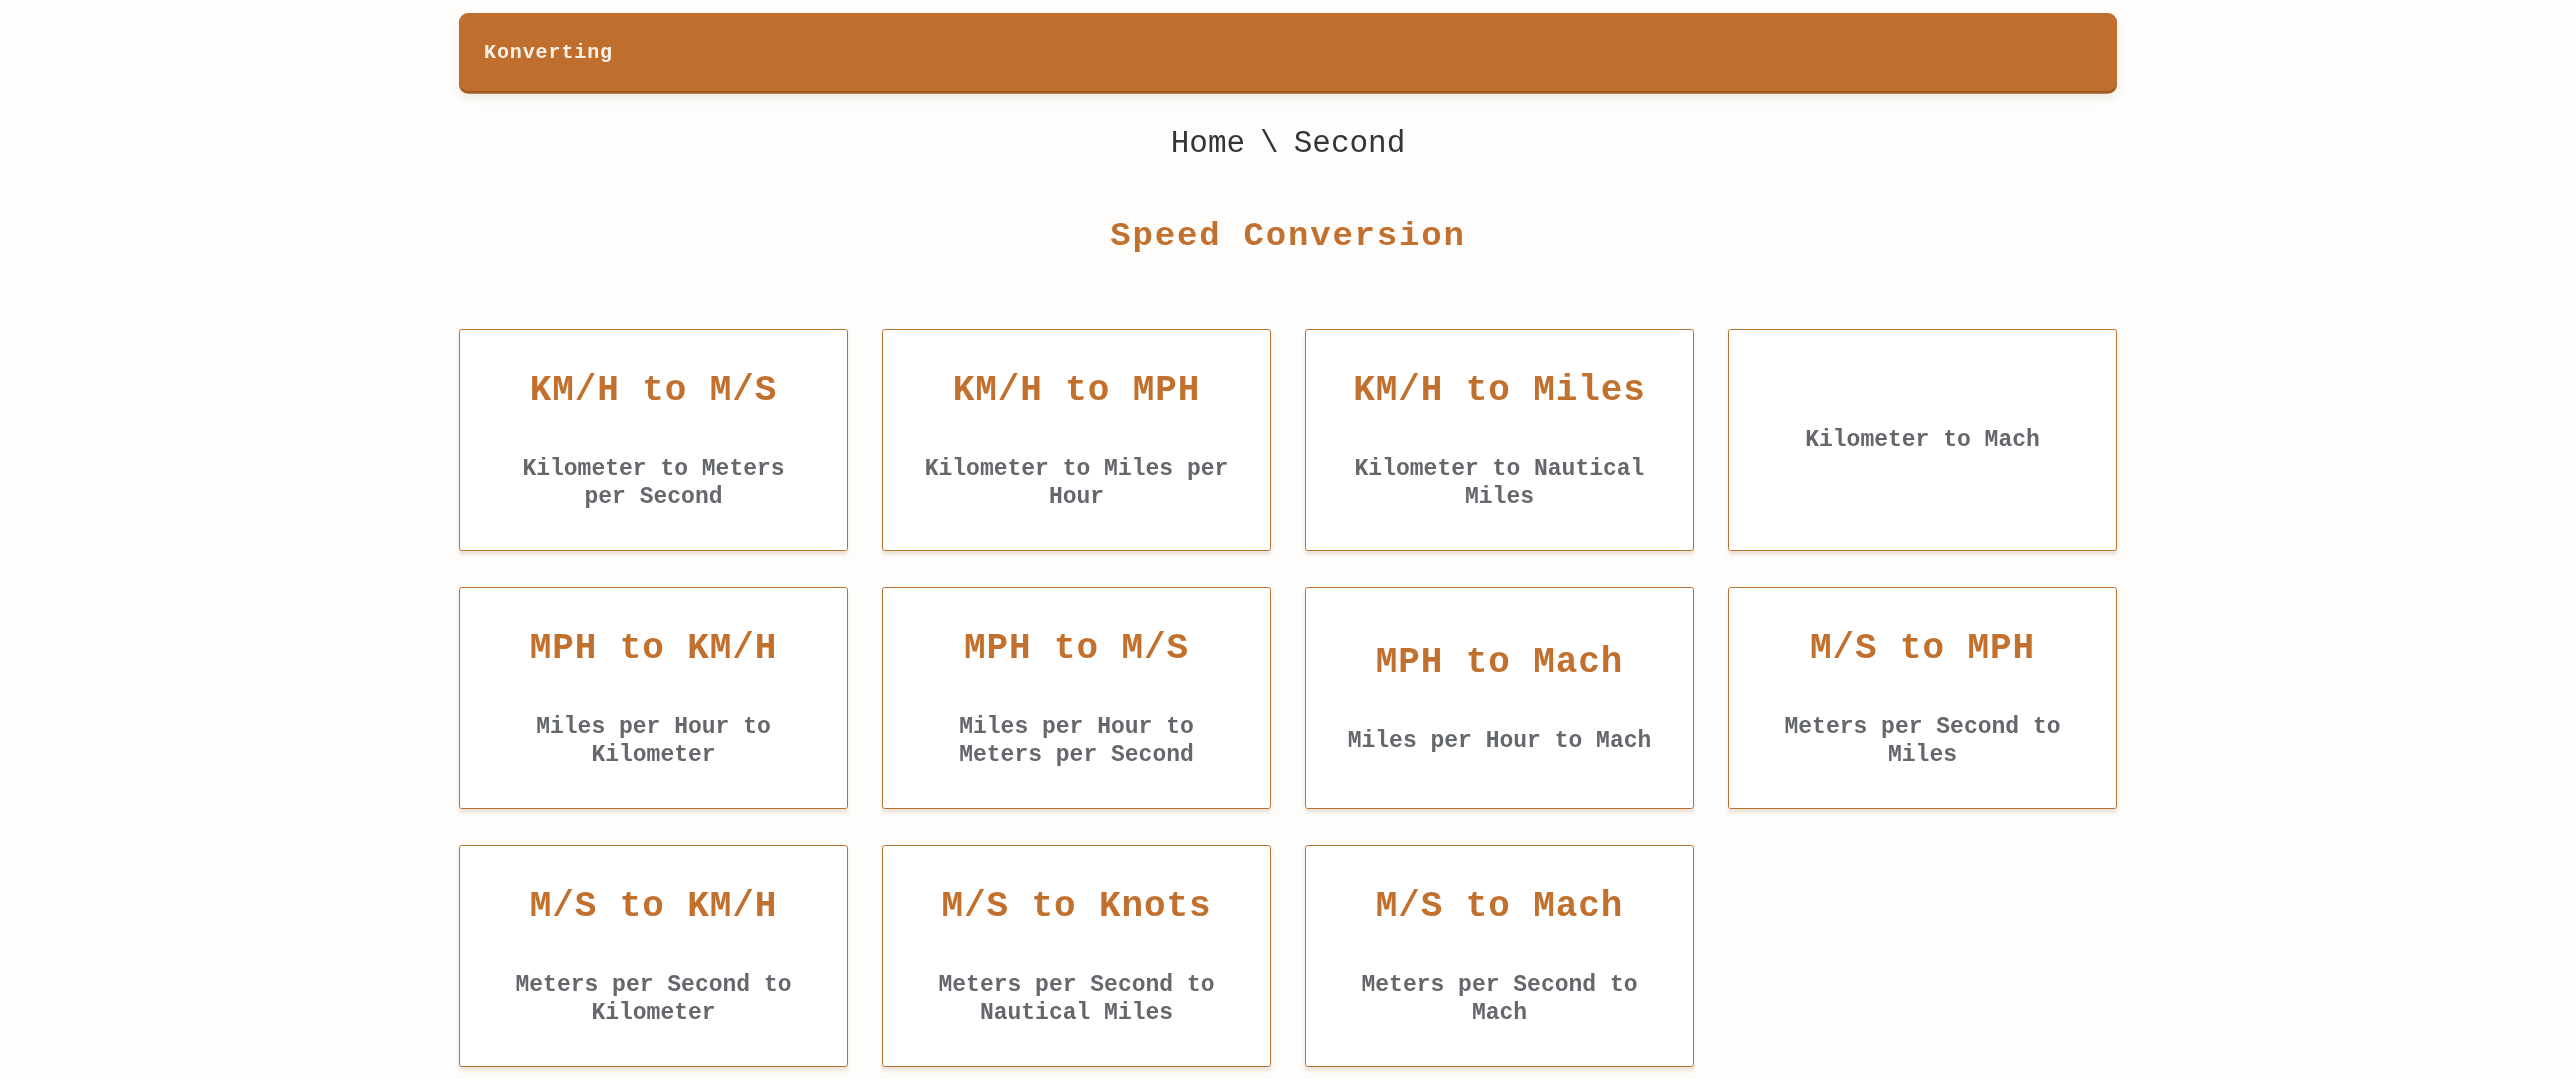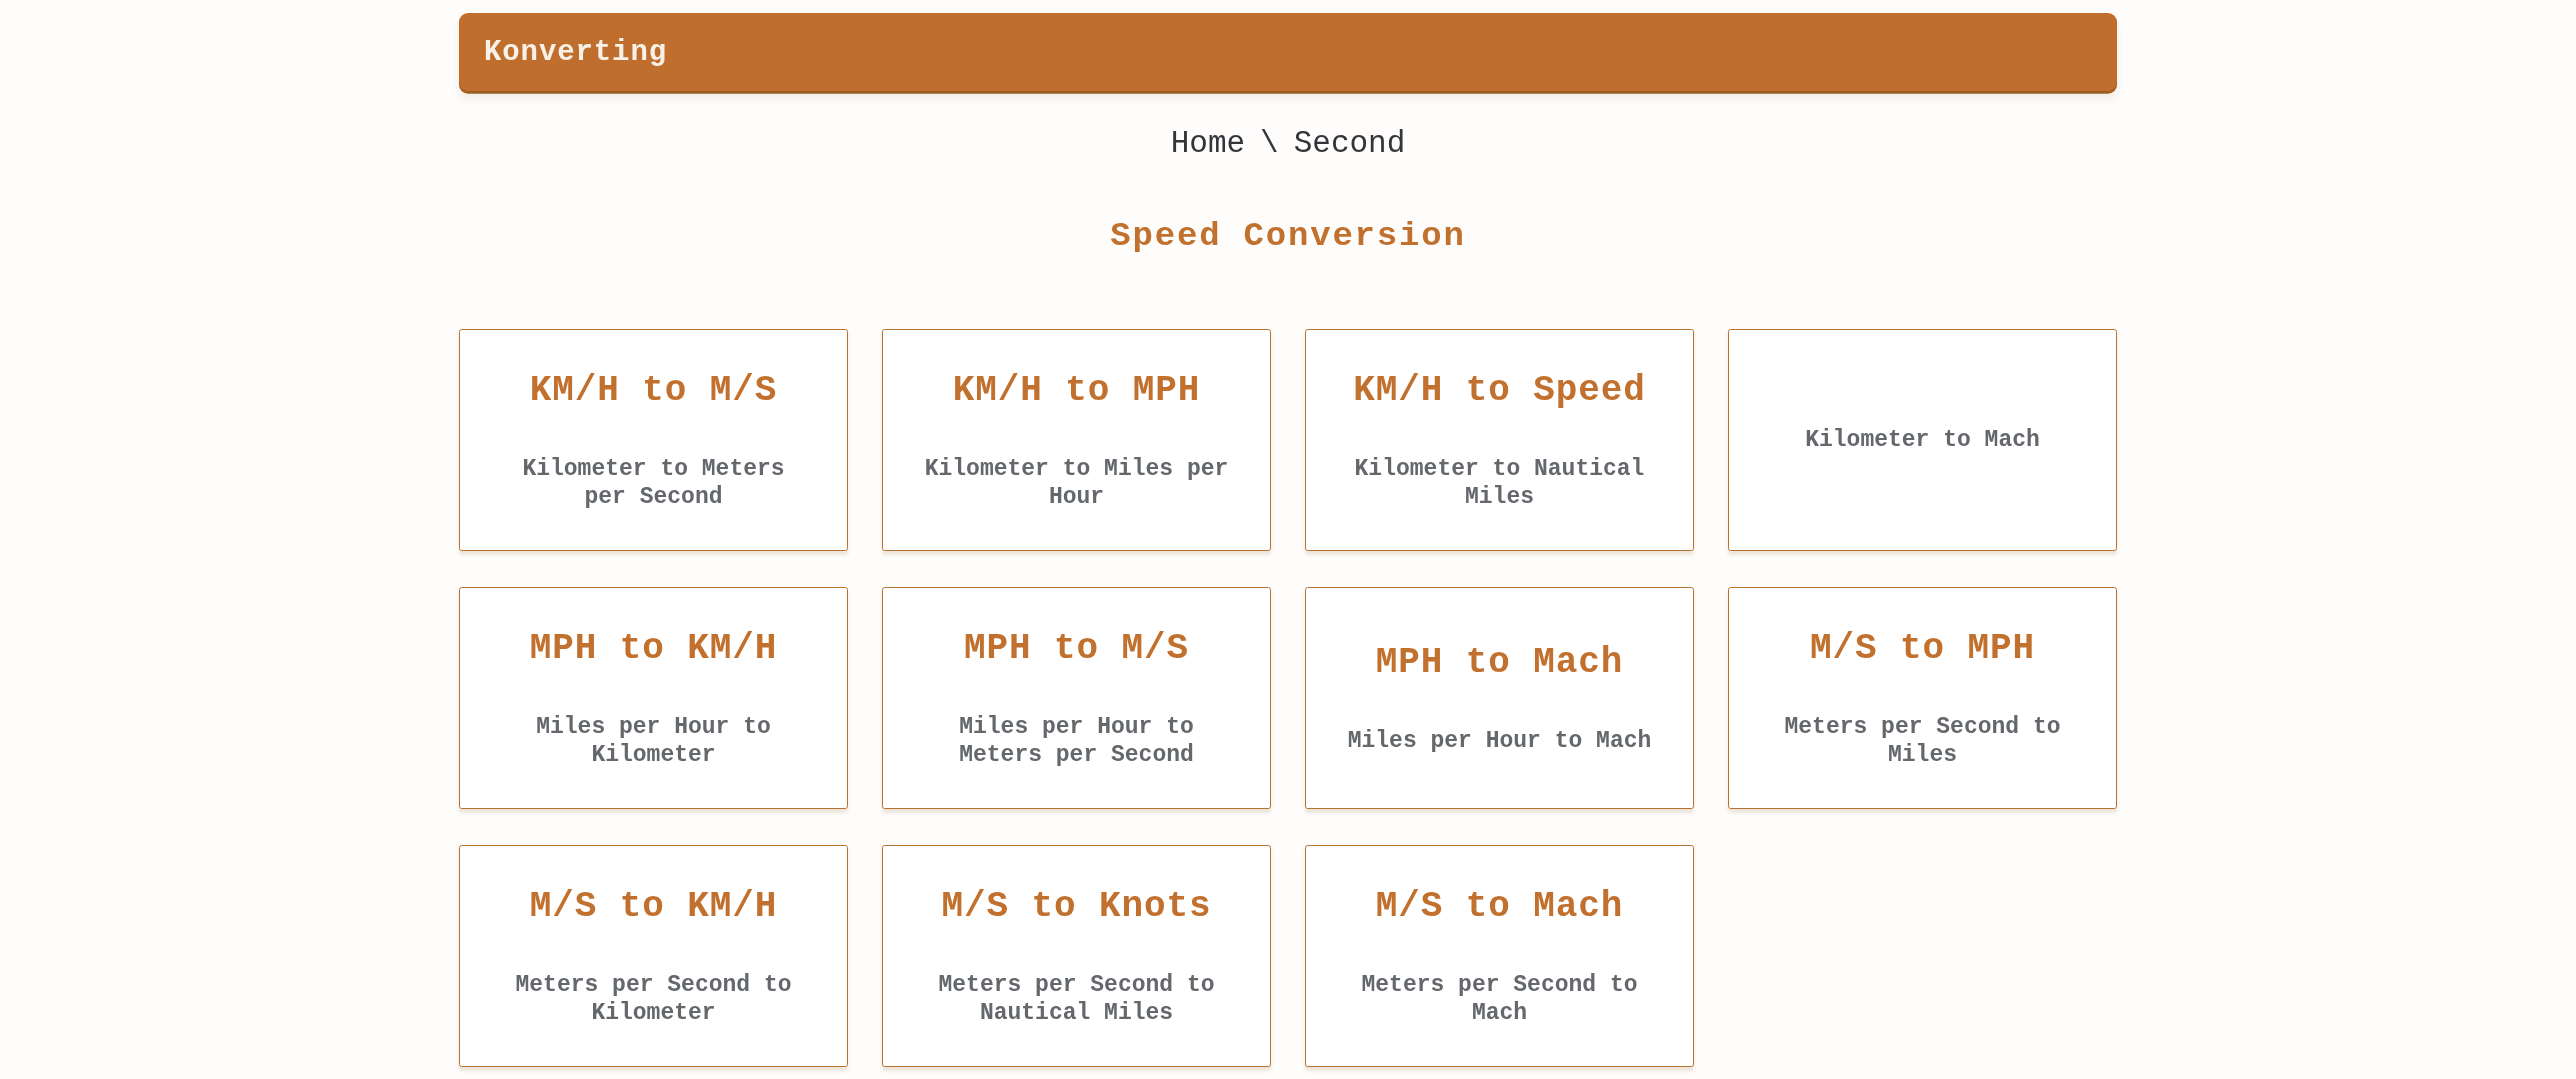--- a/index.html
+++ b/index.html
@@ -30,21 +30,21 @@
     margin-top: 13.4px;
     height: 78px;
     background: var(--accent, #c06e2e);
     border-radius: 9px;
     display: flex;
     align-items: center;
     padding: 0 25px;
     box-shadow: 0 2.7px 0 var(--accent_dark, #9e5d20), 0 8px 9px rgba(80, 50, 20, 0.08);
   }
   .brand {
-    font-size: 29px;
+    font-size: 20px;
     font-weight: bold;
     color: var(--header_text, #f8f1e7);
     letter-spacing: 0.9px;
     text-decoration: none;
     cursor: pointer;
   }
   
   .breadcrumb {
     margin-top: 38px;
     display: flex;
@@ -128,21 +128,21 @@
   <main class="grid">
       <a class="card">
         <div class="card-title">KM/H to M/S</div>
         <div class="card-subtitle">Kilometer to Meters per Second</div>
       </a>
       <a class="card">
         <div class="card-title">KM/H to MPH</div>
         <div class="card-subtitle">Kilometer to Miles per Hour</div>
       </a>
       <a class="card">
-        <div class="card-title">KM/H to Speed</div>
+        <div class="card-title">KM/H to Miles</div>
         <div class="card-subtitle">Kilometer to Nautical Miles</div>
       </a>
       <a class="card">
         <div class="card-subtitle">Kilometer to Mach</div>
       </a>
       <a class="card">
         <div class="card-title">MPH to KM/H</div>
         <div class="card-subtitle">Miles per Hour to Kilometer</div>
       </a>
       <a class="card">

